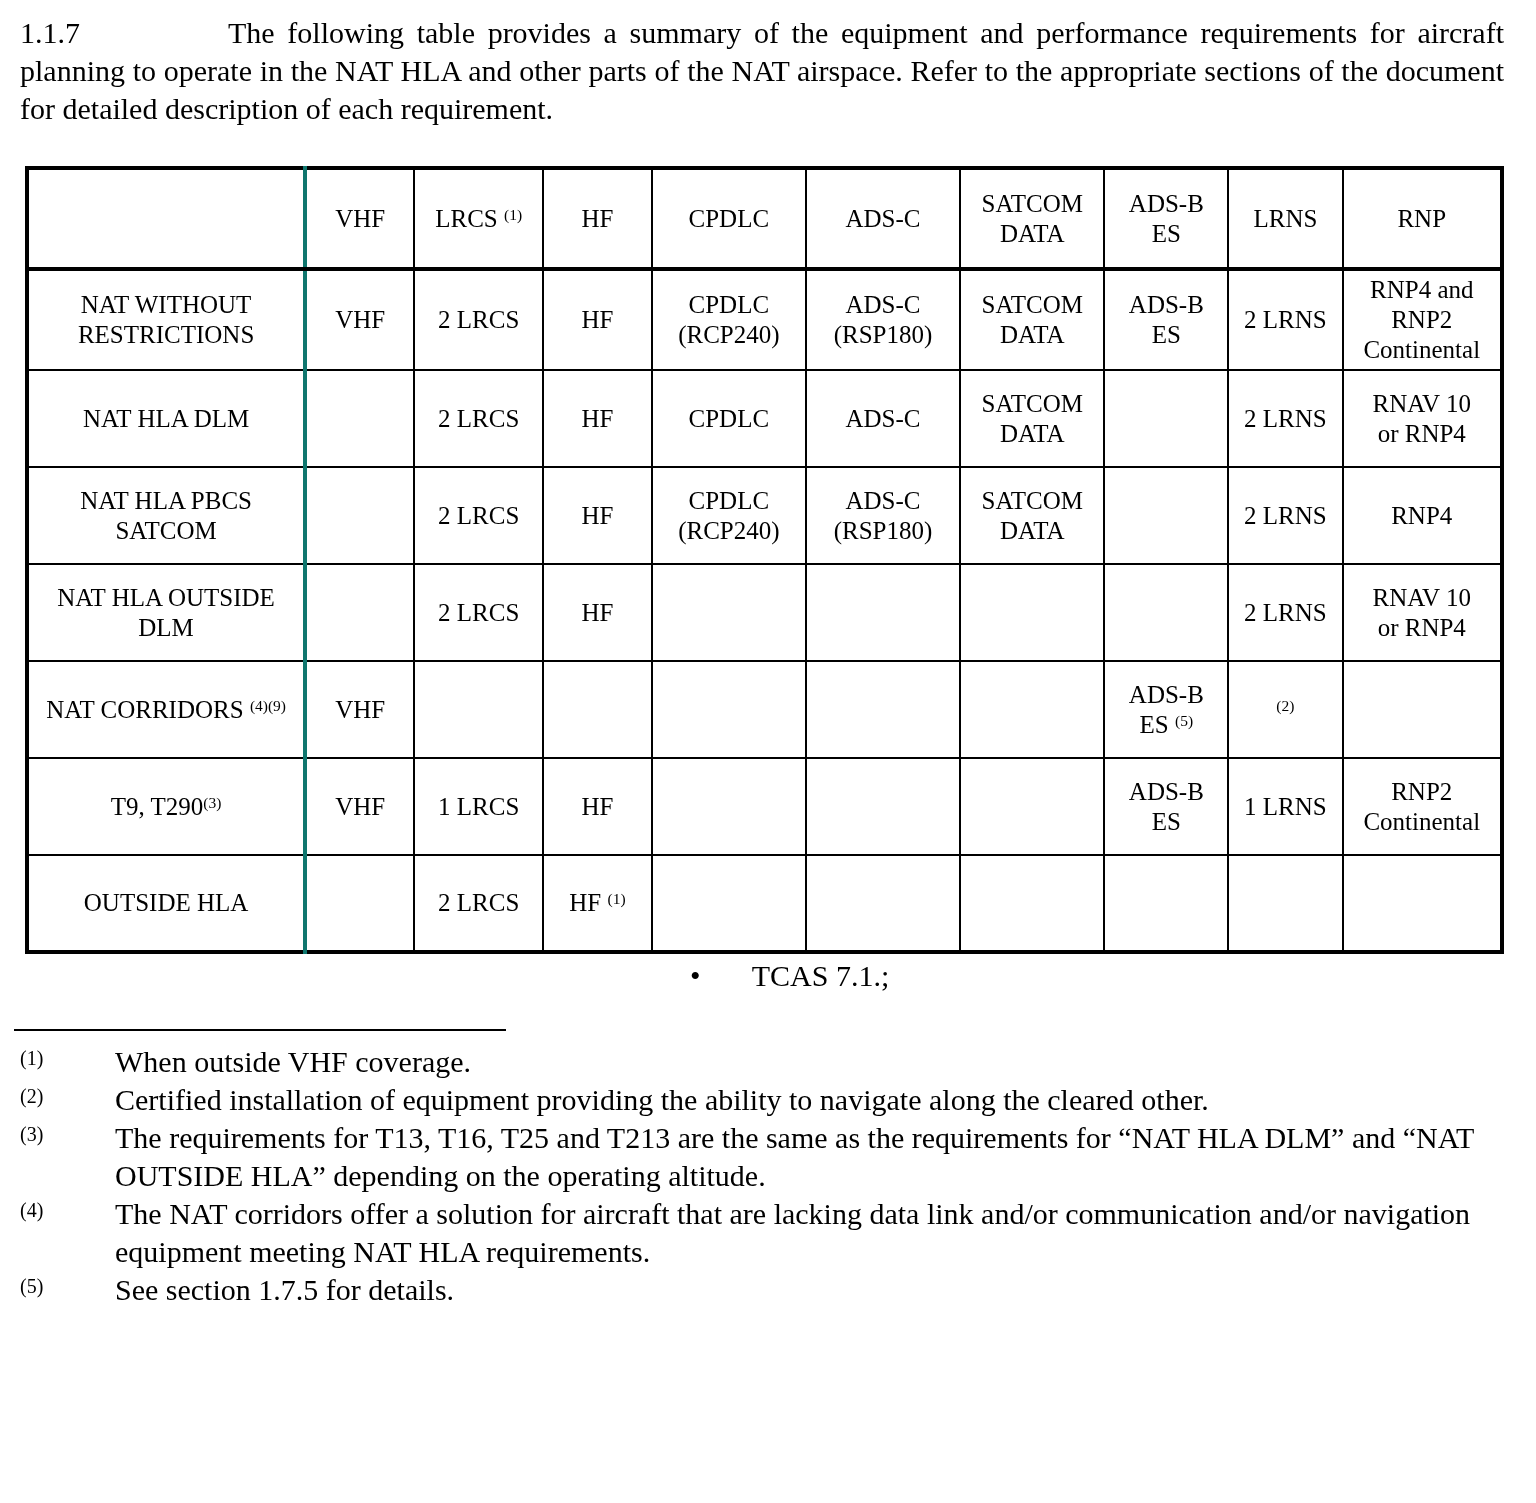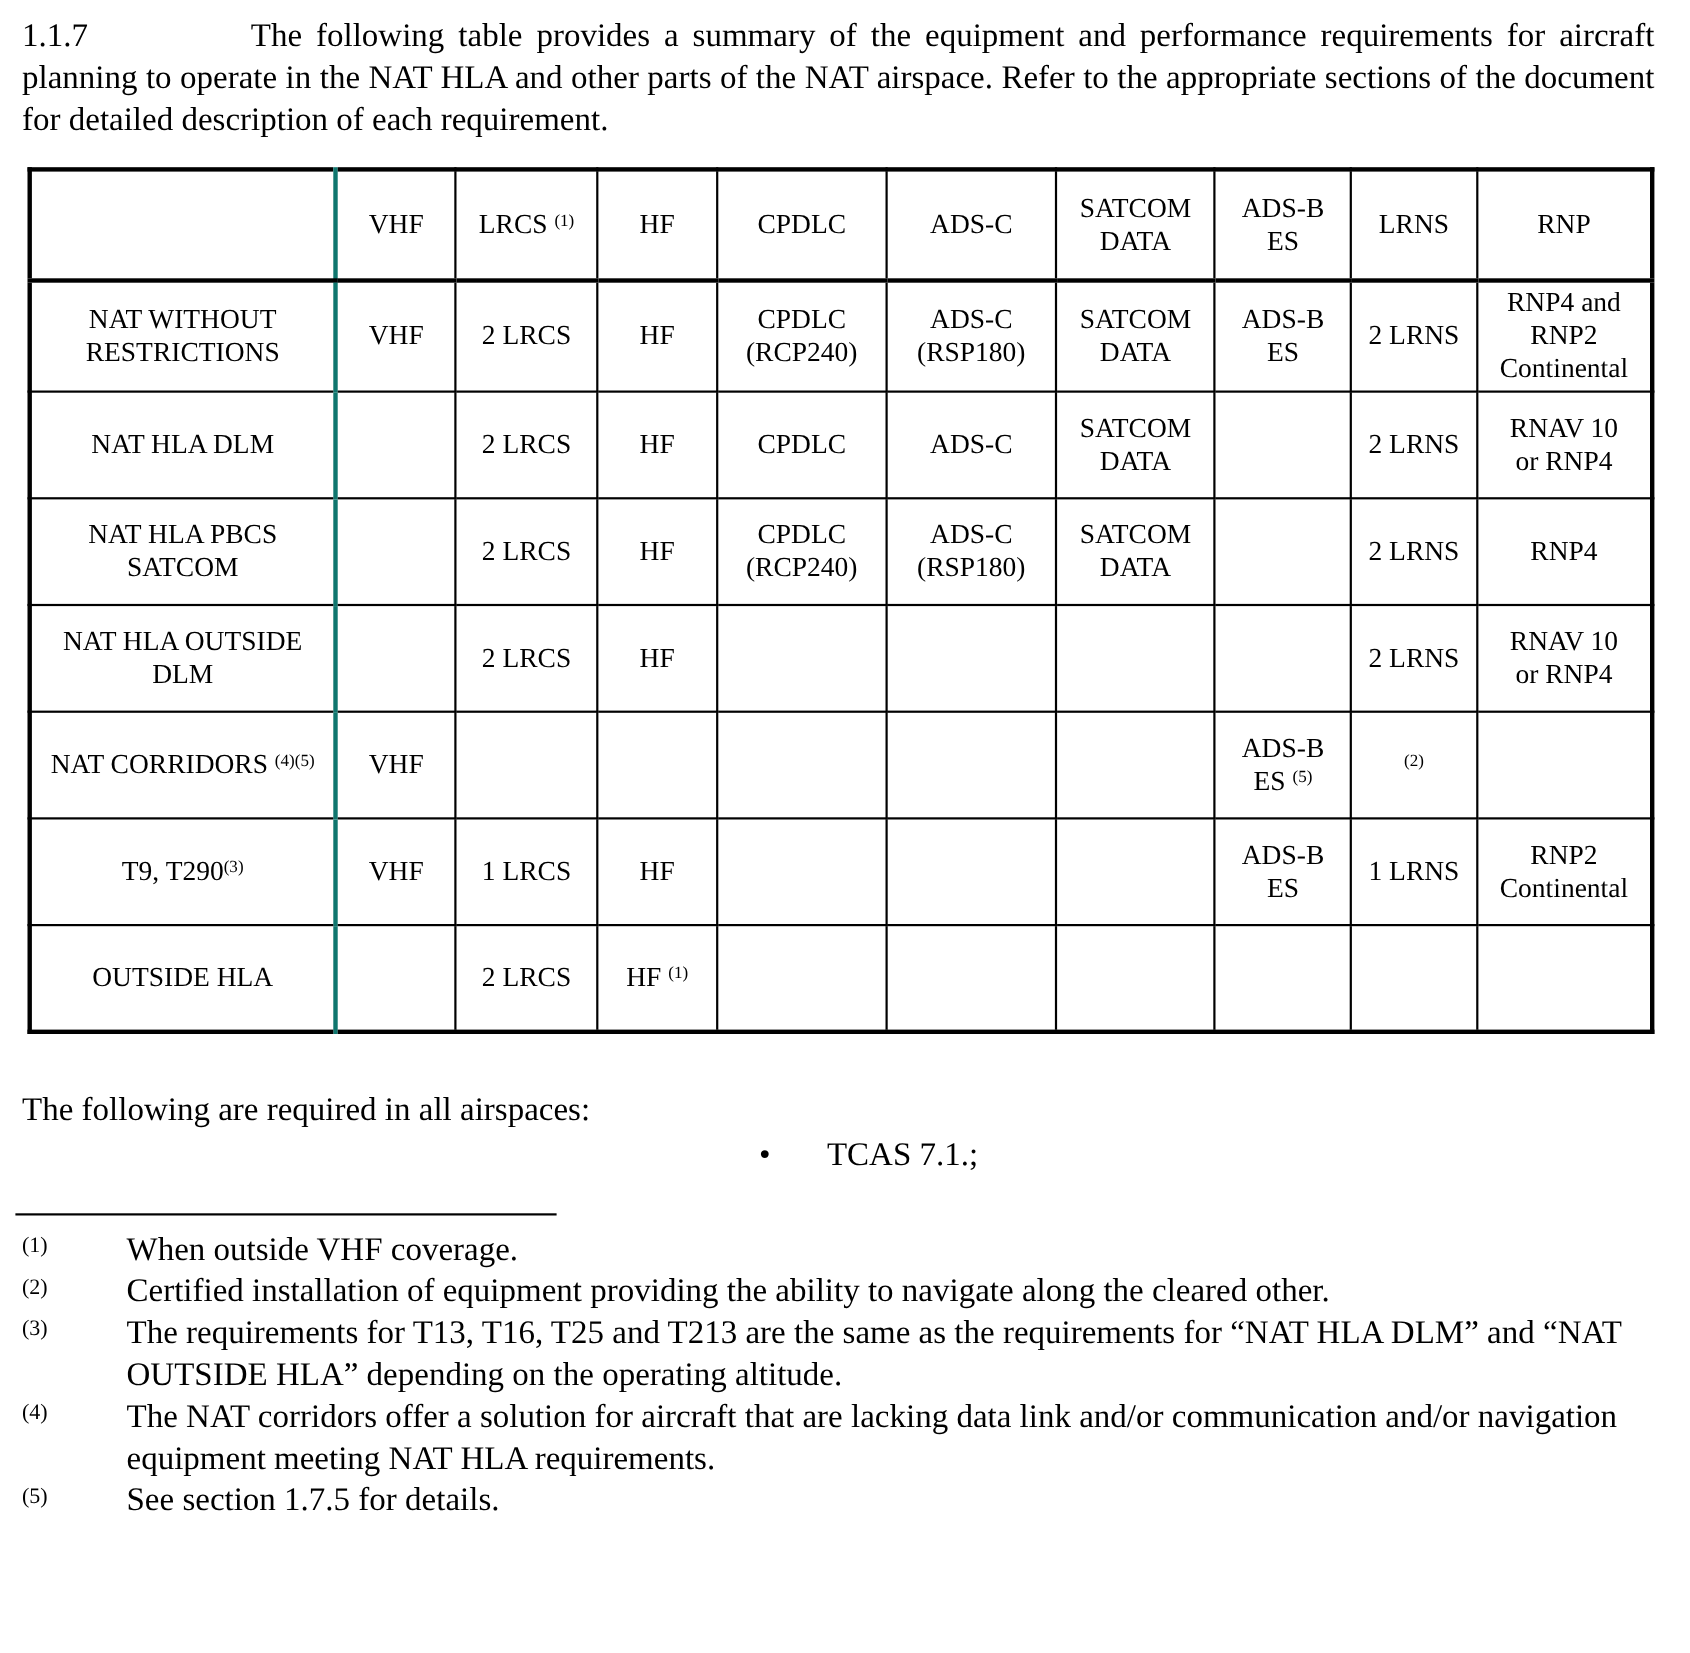--- a/index.html
+++ b/index.html
@@ -9,21 +9,21 @@
   }
   .page { box-sizing:border-box; padding:14px 32px 0 20px; }
 
   
   .intro { font-size:30px; line-height:38px; text-align:justify; margin:0; }
   .intro .num { display:inline-block; width:208px; }
 
   
   table.req {
     border-collapse:collapse; table-layout:fixed;
-    margin:24px 0 0 5px; border:4px solid #000;
+    margin:38px 0 0 5px; border:4px solid #000;
   }
   table.req td {
     border:2px solid #000; text-align:center; vertical-align:middle;
     font-size:25px; line-height:30px; padding:4px 6px;
     height:97px; box-sizing:border-box; overflow:hidden;
   }
   table.req tr.hdr td { border-bottom:4px solid #000; height:101px; }
   table.req td.lbl { border-right:4px solid #0f766e; }
   table.req sup { font-size:0.62em; line-height:0; position:relative; top:-0.45em; vertical-align:baseline; }
   .cl { min-height:0; }
@@ -234,21 +234,21 @@
           <td>
             <div class="cl">2 LRNS</div>
           </td>
           <td>
             <div class="cl">RNAV 10</div>
             <div class="cl">or RNP4</div>
           </td>
         </tr>
         <tr>
           <td class="lbl">
-            <div class="cl">NAT CORRIDORS <sup>(4)(5)</sup></div>
+            <div class="cl">NAT CORRIDORS <sup>(4)(9)</sup></div>
           </td>
           <td>
             <div class="cl">VHF</div>
           </td>
           <td>
             <div class="cl"></div>
           </td>
           <td>
             <div class="cl"></div>
           </td>
@@ -334,21 +334,20 @@
           <td>
             <div class="cl"></div>
           </td>
           <td>
             <div class="cl"></div>
           </td>
         </tr>
       </tbody>
   </table>
 
-  <p class="req-title">The following are required in all airspaces:</p>
   <ul class="bullets">
       <li><span class="bullet">•</span><span>TCAS 7.1.;</span></li>
     </ul>
 
   <hr class="fn-rule">
   <div class="footnotes">
       <div class="fn">
         <span class="marker">(1)</span>
         <div class="txt">When outside VHF coverage.</div>
       </div>

